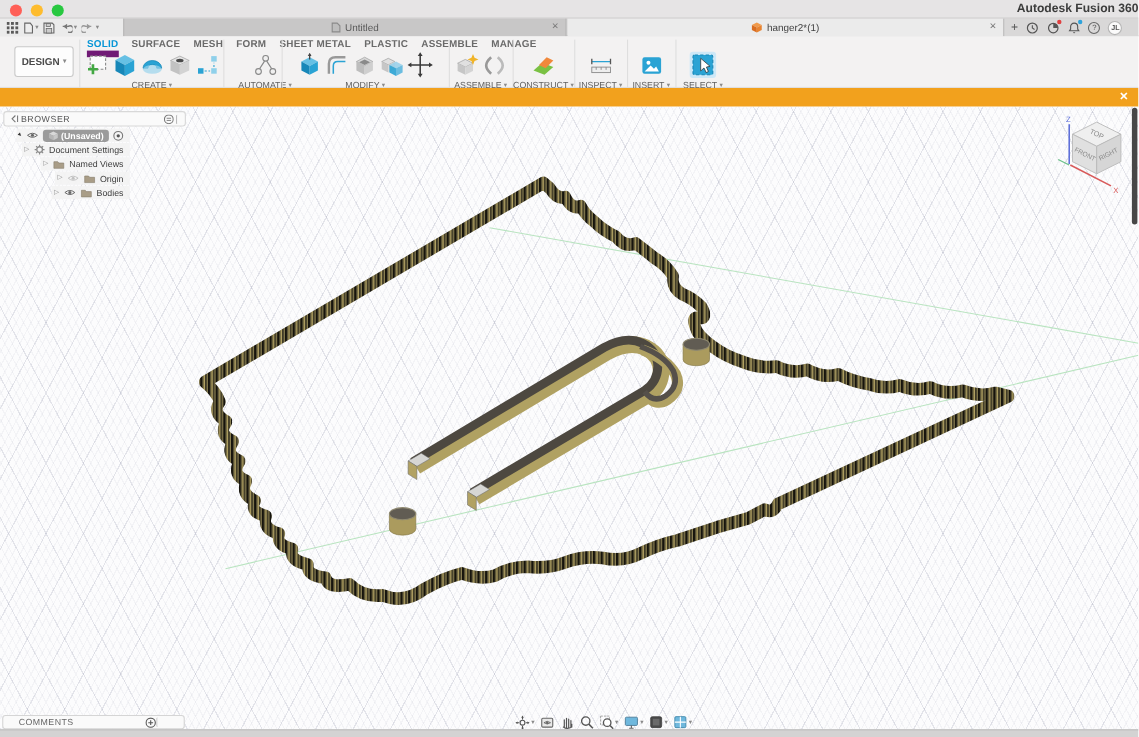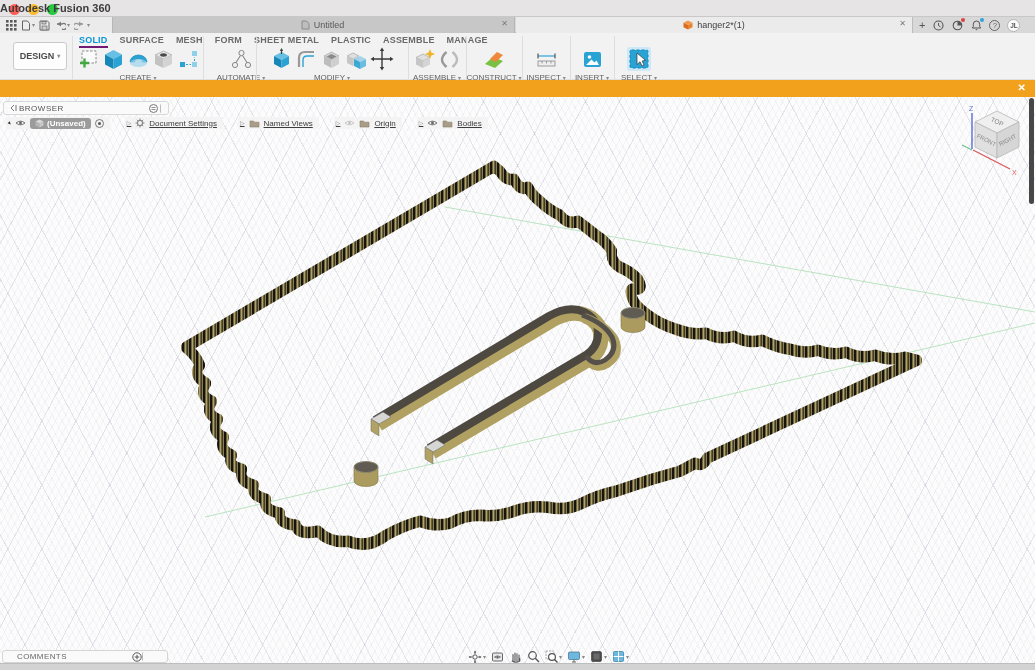--- a/index.html
+++ b/index.html
@@ -5,21 +5,21 @@
   * { margin:0; padding:0; box-sizing:border-box; }
   html,body { width:1035px; height:670px; overflow:hidden; }
   body { font-family:"Liberation Sans", sans-serif; background:#fff; position:relative; font-size:10px; color:#444; }
   .abs { position:absolute; }
 
   
   .titlebar { left:0; top:0; width:1035px; height:17px; background:#e6e4e5; border-bottom:1px solid #c9c7c8; }
   .traffic { left:9px; top:4px; display:flex; gap:8px; }
   .light { width:11px; height:11px; border-radius:50%; }
   .light.red { background:#ff5f57; } .light.yellow { background:#febc2e; } .light.green { background:#28c840; }
-  .win-title { left:0; top:2px; width:100%; text-align:left; font-size:11px; font-weight:bold; color:#3c3c3c; }
+  .win-title { left:0; top:2px; width:100%; text-align:right; font-size:11px; font-weight:bold; color:#3c3c3c; }
 
   
   .tabrow { left:0; top:17px; width:1035px; height:16px; background:#d9d8d8; border-bottom:1px solid #c2c1c1; }
   .qat { left:0; top:0; width:112px; height:16px; background:#ebebeb; display:flex; align-items:center; gap:4px; padding-left:6px; }
   .qat .caret, .caret { font-size:6px; color:#8a8a8a; line-height:1; }
   .tab-inactive { left:112px; top:0; width:403px; height:16px; background:#c8c7c7; border-left:1px solid #b8b7b7; border-right:1px solid #b8b7b7; display:flex; align-items:center; justify-content:center; gap:4px; color:#5a5a5a; font-size:9px;padding-left:18px; }
   .tab-inactive .close, .tab-active .close { position:absolute; right:6px; top:2px; font-size:8px; color:#7a7a7a; cursor:default; }
   .tab-active { left:516px; top:0; width:396px; height:16px; background:#ebebeb; display:flex; align-items:center; justify-content:center; gap:4px; color:#3f3f3f; font-size:9px; }
   .tab-utils { left:912px; top:0; width:123px; height:16px; background:#d9d8d8; border-left:1px solid #bdbcbc; display:flex; align-items:center; gap:7px; padding-left:6px; }
   .util-icon { width:12px; height:12px; display:inline-flex; align-items:center; justify-content:center; position:relative; color:#555; }
@@ -27,21 +27,21 @@
   .dot.red { background:#e04040; } .dot.blue { background:#2ea3dc; }
   .plus-glyph { font-size:11px; color:#555; line-height:1; }
   .help-circle { width:11px; height:11px; border:1px solid #666; border-radius:50%; font-size:7px; display:inline-flex; align-items:center; justify-content:center; color:#555; }
   .avatar { width:13px; height:13px; background:#fbfbfb; border:1px solid #b5b5b5; border-radius:50%; font-size:6.5px; font-weight:bold; color:#555; display:inline-flex; align-items:center; justify-content:center; }
 
   
   .ribbon { left:0; top:33px; width:1035px; height:47px; background:#f3f2f2; border-bottom:1px solid #e0dfdf; }
   .design-btn { left:13px; top:9px; width:54px; height:28px; background:#fdfdfd; border:1px solid #c9c9c9; border-radius:3px; display:flex; align-items:center; justify-content:center; gap:3px; font-size:9px; font-weight:bold; color:#4a4a4a; }
   .ws-tabs { left:79px; top:2px; display:flex; gap:12px; height:13px; align-items:flex-start; }
   .ws-tab { font-size:9px; font-weight:bold; color:#6a6a6a; letter-spacing:.2px; padding-bottom:1px; }
-  .ws-tab.active { color:#0696d7; border-bottom:2px solid #701a75; }
+  .ws-tab.active { color:#0696d7; border-bottom:6px solid #701a75; }
   .group { top:14px; display:flex; flex-direction:column; align-items:center; }
   .group-icons { display:flex; align-items:center; gap:2px; height:24px; }
   .group-label { font-size:8px; color:#5f5f5f; margin-top:2px; display:flex; gap:2px; align-items:center; }
   .gdiv { top:16px; width:1px; height:58px; background:#dedede; top:3px; }
   .sel-hl { background:#cde8f7; border-radius:3px; padding:1px; display:inline-flex; }
 
   
   .banner { left:0; top:80px; width:1035px; height:17px; background:#f2a11d; color:#fff; display:flex; align-items:center; justify-content:center; font-size:10px; font-weight:bold; }
   .banner a { color:#fff; text-decoration:underline; font-weight:bold; }
   .banner-close { position:absolute; right:9px; top:2px; font-size:10px; color:#fff; }
@@ -52,29 +52,29 @@
       repeating-linear-gradient(62deg,  rgba(90,95,130,.10) 0 1px, transparent 1px 30px),
       repeating-linear-gradient(-62deg, rgba(90,95,130,.10) 0 1px, transparent 1px 30px),
       repeating-linear-gradient(62deg,  rgba(90,95,130,.055) 0 1px, transparent 1px 6px),
       repeating-linear-gradient(-62deg, rgba(90,95,130,.055) 0 1px, transparent 1px 6px);
   }
   .scene { left:0; top:97px; width:1035px; height:566px; pointer-events:none; }
 
   
   .browser-hdr { left:3px; top:4px; width:166px; height:14px; background:#fafafa; border:1px solid #d8d8d8; border-radius:3px; display:flex; align-items:center; font-size:8px; color:#555; letter-spacing:.5px; padding:0 5px; gap:2px; }
   .browser-hdr .spacer { flex:1; }
-  .tree { left:6px; top:20px; display:flex; flex-direction:row; gap:1px;align-items:flex-end; }
+  .tree { left:6px; top:20px; display:flex; flex-direction:column; gap:1px;align-items:flex-end; }
   .trow { display:inline-flex; align-items:center; gap:4px; height:12px; background:rgba(243,243,243,.88); padding:0 6px 0 2px; width:max-content; font-size:8px; color:#3d3d3d; }
   .tri { font-size:6px; color:#888; line-height:1; }
   .tri.solid { color:#333; transform:rotate(-45deg); display:inline-block; }
   .pill { background:#9b9b9b; border-radius:3px; color:#fff; font-weight:bold; display:inline-flex; align-items:center; gap:3px; padding:1px 5px; font-size:8px; }
   .radio { width:9px; height:9px; border:1px solid #777; border-radius:50%; display:inline-flex; align-items:center; justify-content:center; }
   .radio i { width:3px; height:3px; background:#555; border-radius:50%; }
   .eye.hidden { opacity:.35; }
-  .indent1 { margin-left:14px;text-decoration:underline; }
+  .indent1 { margin-left:14px; }
 
   
   .vscroll { left:1029px; top:98px; width:5px; height:106px; background:#474747; border-radius:3px; }
 
   
   .viewcube { left:958px; top:103px; width:78px; height:78px; }
 
   
   .comments { left:2px; top:650px; width:166px; height:13px; background:#fafafa; border:1px solid #d5d5d5; border-radius:3px; display:flex; align-items:center; font-size:8px; color:#666; letter-spacing:.4px; padding:0 22px 0 14px; }
   .comments .spacer { flex:1; }

